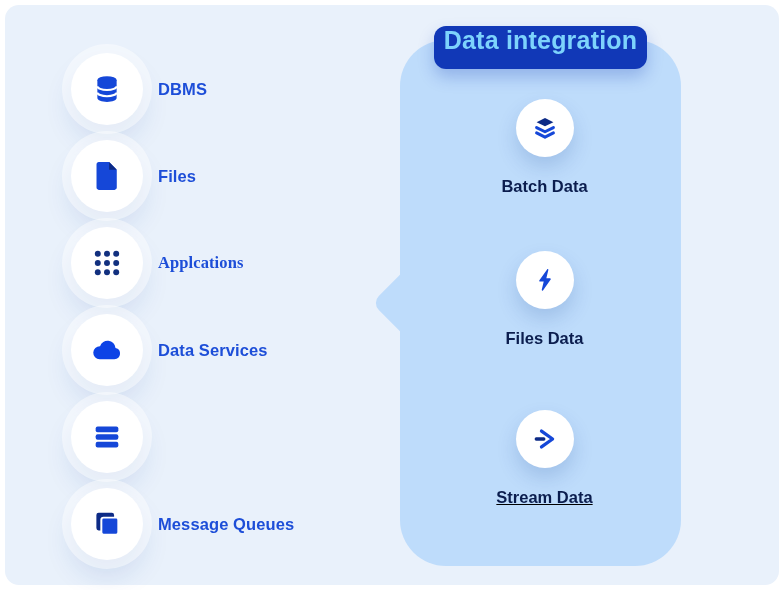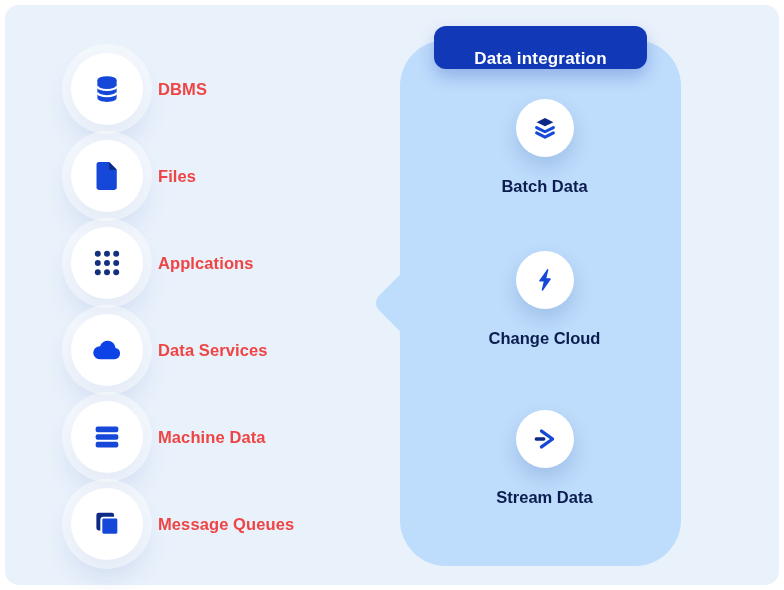--- a/index.html
+++ b/index.html
@@ -7,51 +7,51 @@
     position:relative;width:784px;height:590px;overflow:hidden;
     font-family:"Liberation Sans",sans-serif;background:#ffffff;
   }
   .card{
     position:absolute;inset:5px;border-radius:14px;background:#e9f1fb;
   }
   
   .src-item{position:absolute;display:flex;align-items:center;gap:15px;}
   .src-item:nth-of-type(1){left:71px;top:53px;}
   .src-item:nth-of-type(2){left:71px;top:140px;}
-  .src-item:nth-of-type(3){left:71px;top:227px;}
+  .src-item:nth-of-type(3){left:71px;top:227px;font-family:Liberation Serif, serif;}
   .src-item:nth-of-type(4){left:71px;top:314px;}
   .src-item:nth-of-type(5){left:71px;top:401px;}
   .src-item:nth-of-type(6){left:71px;top:488px;justify-content:center;}
   .src-circle{
     width:72px;height:72px;border-radius:50%;background:#ffffff;flex:0 0 72px;
     display:flex;align-items:center;justify-content:center;
     box-shadow:0 0 0 9px rgba(255,255,255,.45),0 16px 28px rgba(26,70,160,.13);
   }
   .src-circle svg{width:34px;height:34px;display:block;}
-  .src-label{font-size:16.5px;font-weight:600;color:#ef4444;letter-spacing:.1px;}
+  .src-label{font-size:16.5px;font-weight:600;color:#1d4ed8;letter-spacing:.1px;}
   
   .panel{
     position:absolute;left:400px;top:40px;width:281px;height:526px;
     border-radius:46px;background:#bedcfb;
   }
   .panel-notch{
     position:absolute;left:385px;top:271px;width:64px;height:64px;
     background:#bedcfb;transform:rotate(45deg);border-radius:10px;
   }
   .pill{
     position:absolute;left:434px;top:26px;width:213px;height:43px;
-    border-radius:12px;background:#1138b7;color:#ffffff;
-    display:flex;align-items:flex-end;justify-content:center;
-    font-size:17px;font-weight:700;letter-spacing:.2px;
+    border-radius:12px;background:#1138b7;color:#7dd3fc;
+    display:flex;align-items:flex-start;justify-content:center;
+    font-size:25px;font-weight:700;letter-spacing:.2px;
     box-shadow:0 8px 16px rgba(17,56,183,.25);
   }
   .pitem{position:absolute;left:4px;width:100%;text-align:center;}
   .pitem.i0{top:59px;}
   .pitem.i1{top:211px;}
-  .pitem.i2{top:370px;}
+  .pitem.i2{top:370px;text-decoration:underline;}
   .pcircle{
     width:58px;height:58px;border-radius:50%;background:#ffffff;margin:0 auto;
     display:flex;align-items:center;justify-content:center;
     box-shadow:0 10px 20px rgba(23,64,150,.18);
   }
   .pcircle svg{width:28px;height:28px;display:block;}
   .plabel{
     margin-top:15px;font-size:16.5px;font-weight:600;color:#0b1d4e;line-height:28px;
   }
 </style>
@@ -114,21 +114,20 @@
     </div>
 
     <div class="src-item">
       <span class="src-circle">
         <svg viewBox="0 0 24 24">
           <rect x="4" y="4.6" width="16" height="4" rx="1.4" fill="#1547d8"></rect>
           <rect x="4" y="10" width="16" height="4" rx="1.4" fill="#1547d8"></rect>
           <rect x="4" y="15.4" width="16" height="4" rx="1.4" fill="#1547d8"></rect>
         </svg>
       </span>
-      <span class="src-label">Machine Data</span>
     </div>
 
     <div class="src-item">
       <span class="src-circle">
         <svg viewBox="0 0 24 24">
           <rect x="4.5" y="4" width="12.5" height="12.5" rx="1.6" fill="#0c2a86"></rect>
           <rect x="8" y="7.5" width="12" height="12" rx="1.6" fill="#1547d8" stroke="#ffffff" stroke-width="1.4"></rect>
         </svg>
       </span>
       <span class="src-label">Message Queues</span>
@@ -150,21 +149,21 @@
       <div class="plabel">Batch Data</div>
     </div>
 
     <div class="pitem i1">
       <span class="pcircle">
         <svg viewBox="0 0 24 24">
           <path d="M13.8 2.9L7.2 12.2c-.35.5 0 1.15.6 1.15h3.1l-1.7 7.1c-.15.65.65 1 1.05.5l6.6-9.3c.35-.5 0-1.15-.6-1.15h-3.1l1.7-7.1c.15-.65-.65-1-1.05-.5z" fill="#1547d8"></path>
         </svg>
       </span>
       <div class="plabel">
-        <div>Change Cloud</div>
+        <div>Files Data</div>
       </div>
     </div>
 
     <div class="pitem i2">
       <span class="pcircle">
         <svg viewBox="0 0 24 24">
           <path d="M4.5 12h6.5" stroke="#0c2a86" stroke-width="2.8" stroke-linecap="round" fill="none"></path>
           <path d="M9 5.2l9.5 6.8L9 18.8" fill="none" stroke="#1547d8" stroke-width="2.8" stroke-linecap="round" stroke-linejoin="round"></path>
         </svg>
       </span>

